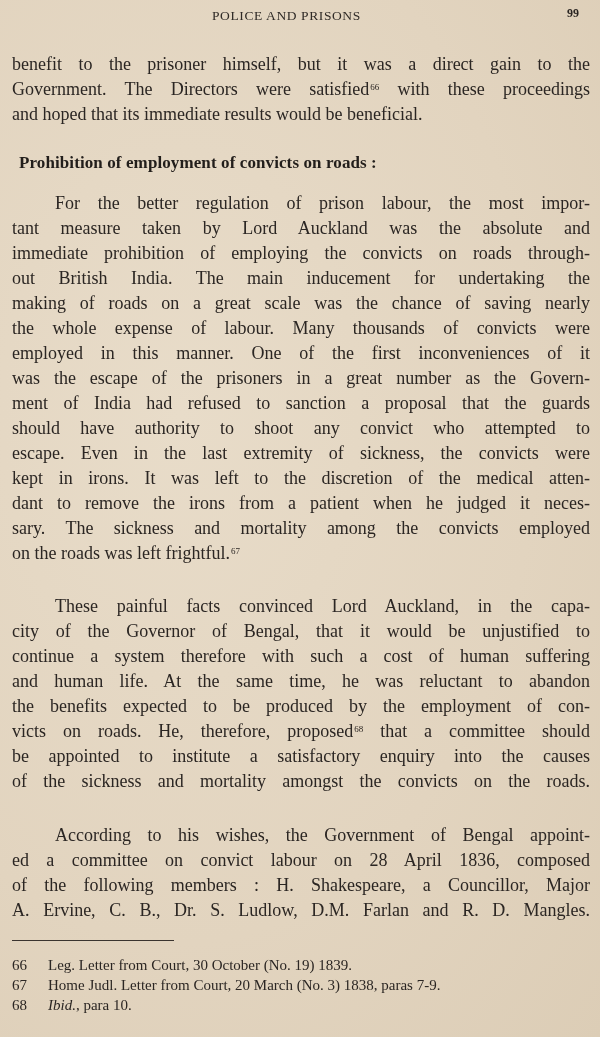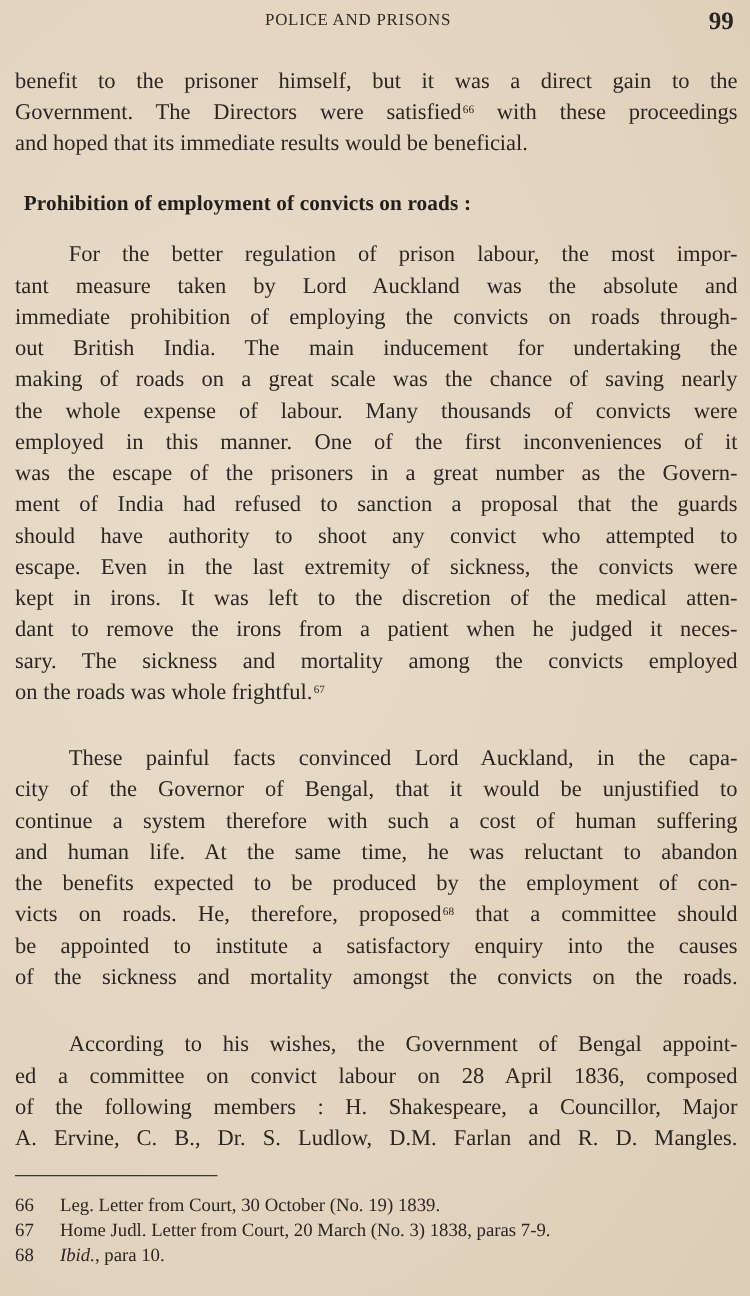--- a/index.html
+++ b/index.html
@@ -36,21 +36,21 @@
       left: 212px;
       top: 2px;
       font-size: 13.5px;
       letter-spacing: 0.6px;
       color: #2f2a26;
     }
     .page-number {
       position: absolute;
       left: 567px;
       top: 0px;
-      font-size: 20px;
+      font-size: 12px;
       font-weight: bold;
       color: #2a2522;
     }
     .body-text {
       position: absolute;
       left: 12px;
       width: 578px;
       font-size: 18px;
       line-height: 25px;
       text-align: justify;
@@ -138,21 +138,21 @@
     <p>making of roads on a great scale was the chance of saving nearly</p>
     <p>the whole expense of labour.  Many thousands of convicts were</p>
     <p>employed in this manner.  One of the first inconveniences of it</p>
     <p>was the escape of the prisoners in a great number as the Govern-</p>
     <p>ment of India had refused to sanction a proposal that the guards</p>
     <p>should have authority to shoot any convict who attempted to</p>
     <p>escape.  Even in the last extremity of sickness, the convicts were</p>
     <p>kept in irons.  It was left to the discretion of the medical atten-</p>
     <p>dant to remove the irons from a patient when he judged it neces-</p>
     <p>sary.  The sickness and mortality among the convicts employed</p>
-    <p class="last-line"><span>on the roads was whole frightful.</span><sup class="fn">67</sup></p>
+    <p class="last-line"><span>on the roads was left frightful.</span><sup class="fn">67</sup></p>
   </div>
 
   <div class="body-text" style="top:594px;">
     <p class="indent">These painful facts convinced Lord Auckland, in the capa-</p>
     <p>city of the Governor of Bengal, that it would be unjustified to</p>
     <p>continue a system therefore with such a cost of human suffering</p>
     <p>and human life.  At the same time, he was reluctant to abandon</p>
     <p>the benefits expected to be produced by the employment of con-</p>
     <p><span>victs on roads.  He, therefore, proposed</span><sup class="fn">68</sup><span> that a committee should</span></p>
     <p>be appointed to institute a satisfactory enquiry into the causes</p>

